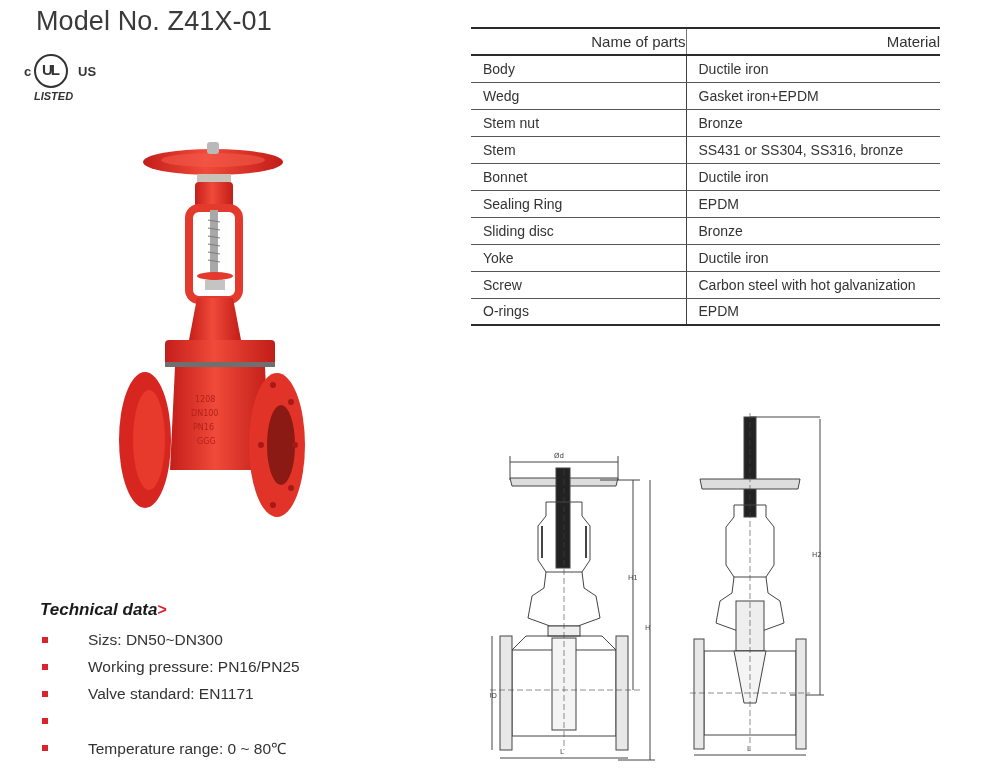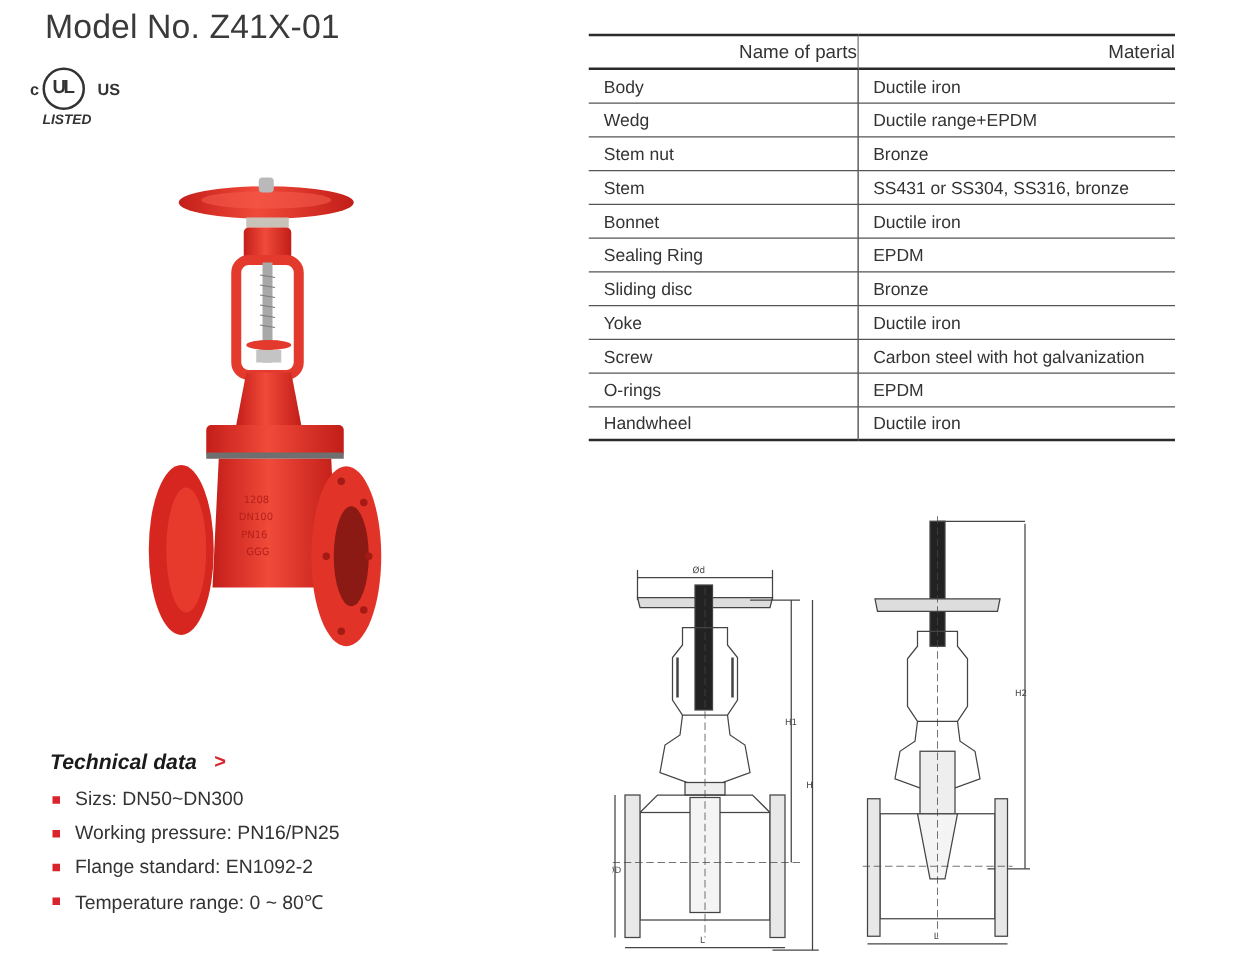--- a/index.html
+++ b/index.html
@@ -24,27 +24,27 @@
   }
   .ul-mark .listed {
     position: absolute; left: 10px; top: 40px; font-size: 11px; font-weight: bold; color: #333; font-style: italic;
   }
 
   .valve-photo { position: absolute; left: 105px; top: 140px; width: 230px; height: 410px; }
 
   .tech { position: absolute; left: 40px; top: 600px; }
   .tech-title {
     font-size: 17px; font-weight: bold; font-style: italic; color: #1a1a1a;
-    display: flex; align-items: center; gap: 14px;
+    display: flex; align-items: center; 
   }
   .tech-title .chev { color: #d9232d; font-style: normal; font-weight: bold; font-size: 16px; }
   .tech ul { list-style: none; margin-top: 6px; }
   .tech li {
     display: flex; align-items: center; height: 27px;
-    font-size: 15.5px; color: #333333;
+    font-size: 15.5px; color: #333333; gap: 28px;
   }
   .tech li .bullet {
     width: 6px; height: 6px; background: #d9232d; margin-right: 12px; margin-left: 2px; flex: none;
   }
 
   table.parts {
     position: absolute; left: 471px; top: 27px; width: 469px;
     border-collapse: collapse; font-size: 14px; color: #333;
   }
   table.parts th {
@@ -142,21 +142,24 @@
     <li>
         <span class="bullet"></span>
         <span>Sizs: DN50~DN300</span>
       </li>
     <li>
         <span class="bullet"></span>
         <span>Working pressure: PN16/PN25</span>
       </li>
     <li>
         <span class="bullet"></span>
-        <span>Flange standard: EN1092-2</span>
+        <span>Valve standard: EN1171</span>
+      </li>
+    <li>
+        <span class="bullet"></span>
       </li>
     <li>
         <span class="bullet"></span>
         <span>Temperature range: 0 ~ 80℃</span>
       </li>
   </ul>
 </div>
 
 <table class="parts">
   <thead>
@@ -165,21 +168,21 @@
       <th>Material</th>
     </tr>
   </thead>
   <tbody>
     <tr>
         <td class="col1">Body</td>
         <td>Ductile iron</td>
       </tr>
     <tr>
         <td class="col1">Wedg</td>
-        <td>Ductile range+EPDM</td>
+        <td>Gasket iron+EPDM</td>
       </tr>
     <tr>
         <td class="col1">Stem nut</td>
         <td>Bronze</td>
       </tr>
     <tr>
         <td class="col1">Stem</td>
         <td>SS431 or SS304, SS316, bronze</td>
       </tr>
     <tr>
@@ -198,24 +201,20 @@
         <td class="col1">Yoke</td>
         <td>Ductile iron</td>
       </tr>
     <tr>
         <td class="col1">Screw</td>
         <td>Carbon steel with hot galvanization</td>
       </tr>
     <tr>
         <td class="col1">O-rings</td>
         <td>EPDM</td>
-      </tr>
-    <tr>
-        <td class="col1">Handwheel</td>
-        <td>Ductile iron</td>
       </tr>
   </tbody>
 </table>
 
 <svg class="drawing drawing-front" viewBox="0 0 170 330" fill="none" stroke="#444" stroke-width="1">
 
   <line x1="20" y1="22" x2="128" y2="22"></line>
   <line x1="20" y1="16" x2="20" y2="40"></line>
     <line x1="128" y1="16" x2="128" y2="40"></line>
   <text x="64" y="18" font-size="7" fill="#444" stroke="none" font-family="DejaVu Sans, sans-serif">Ød</text>

